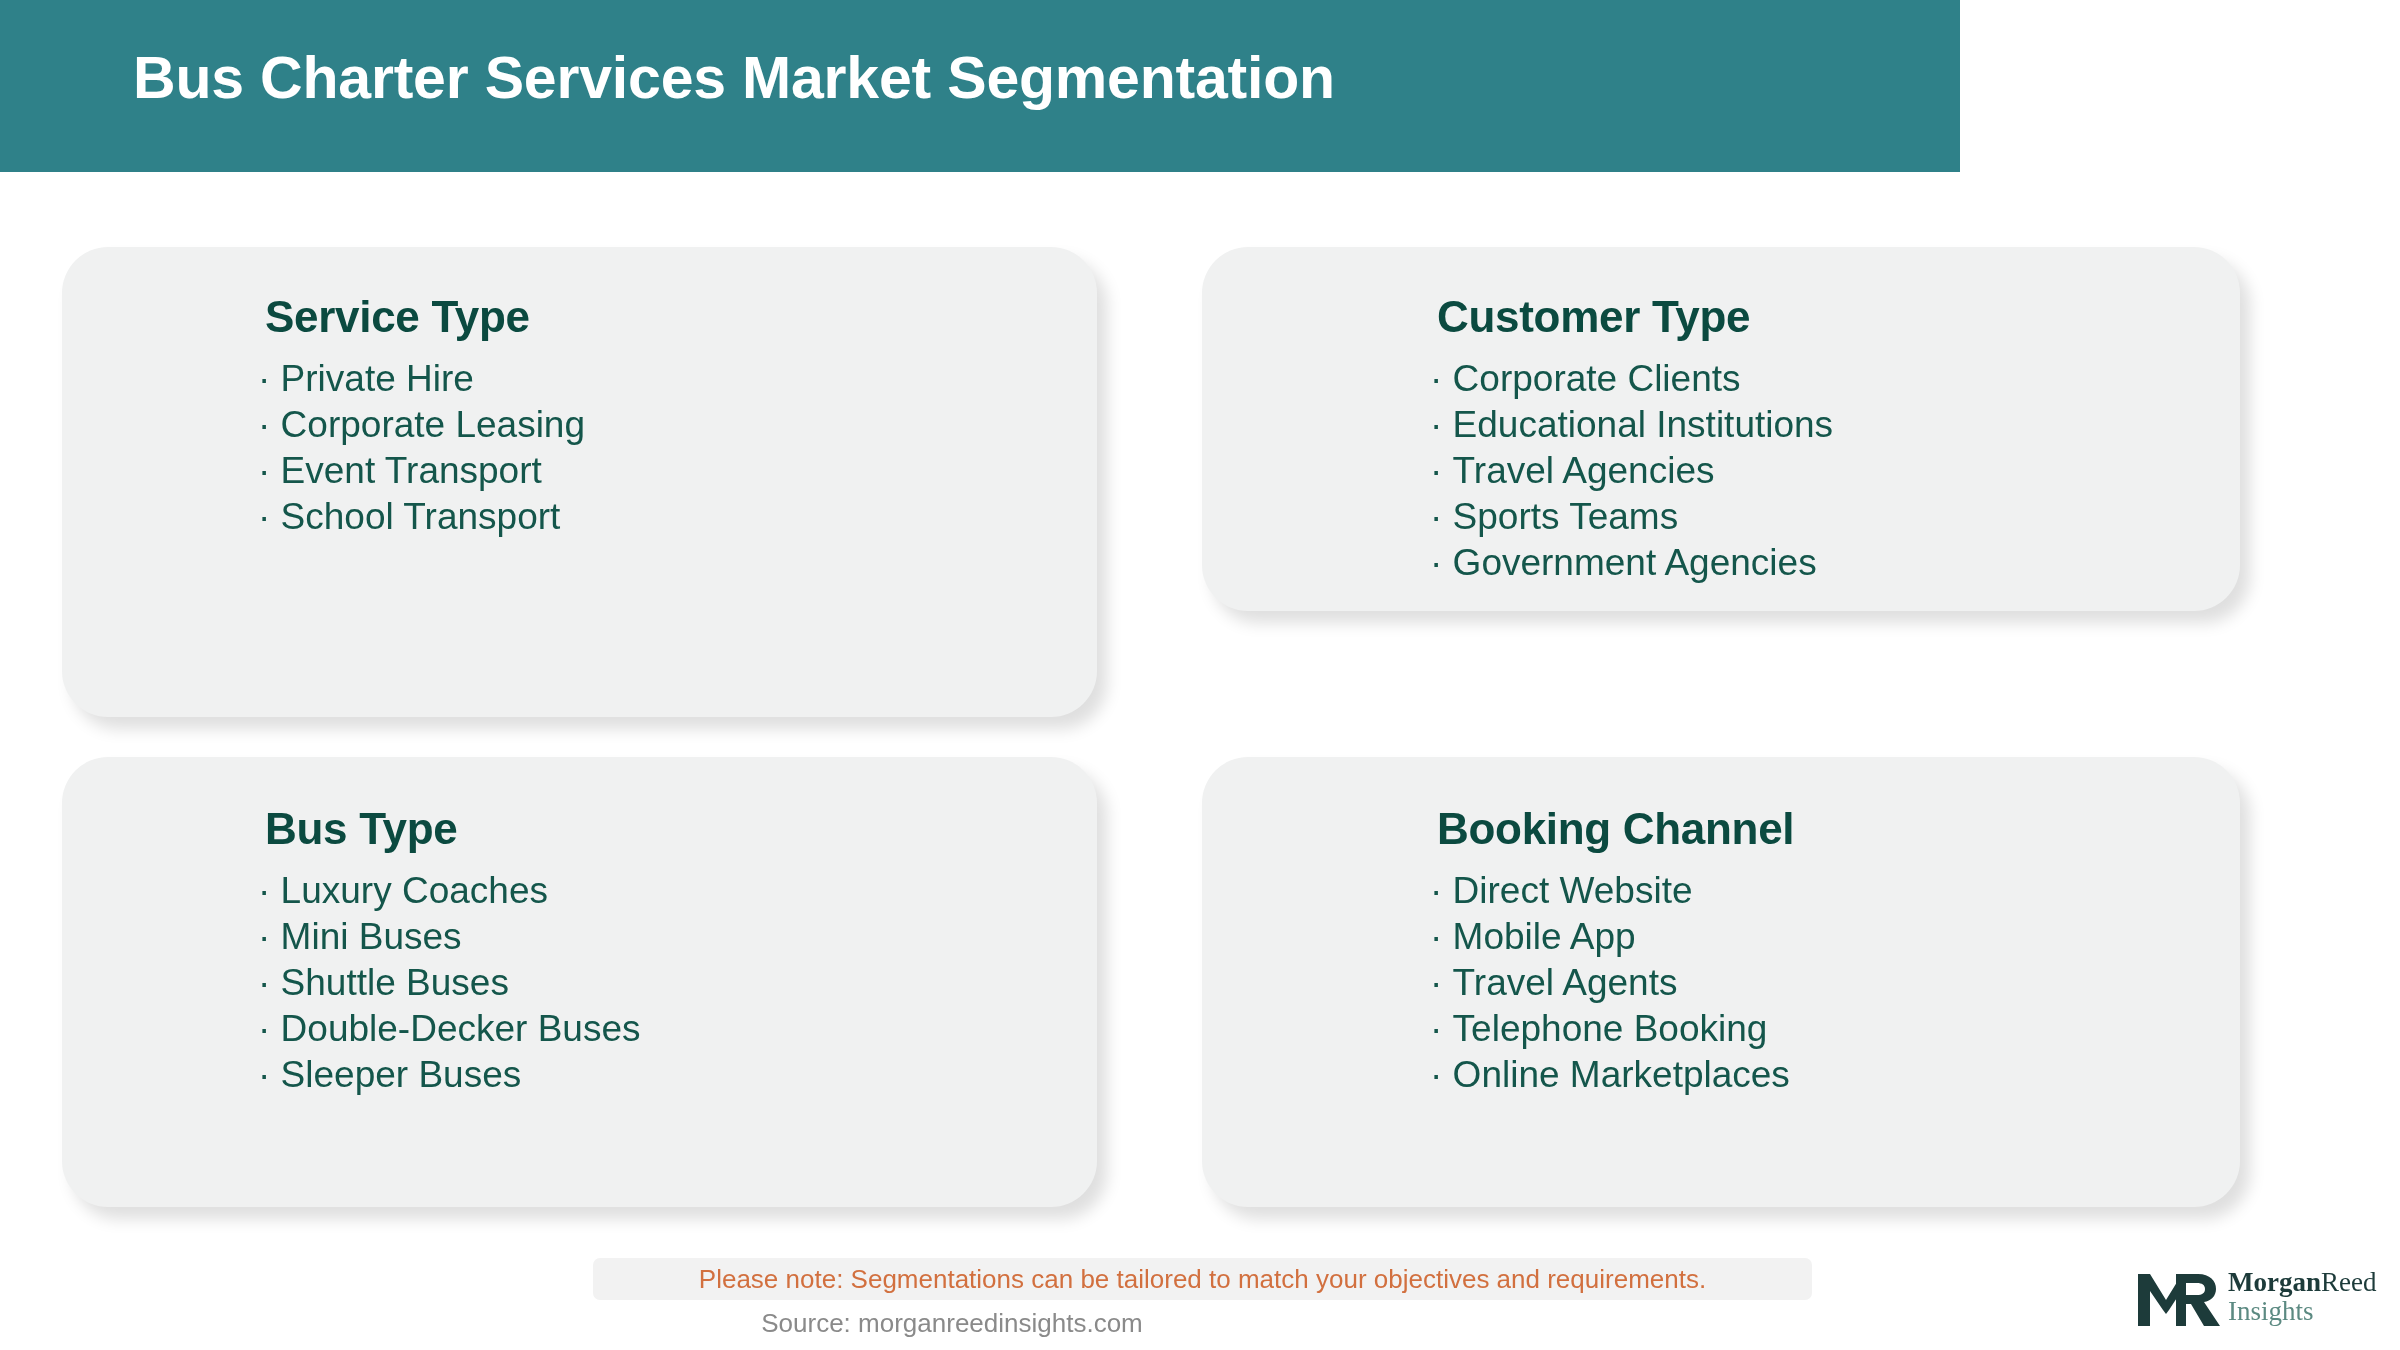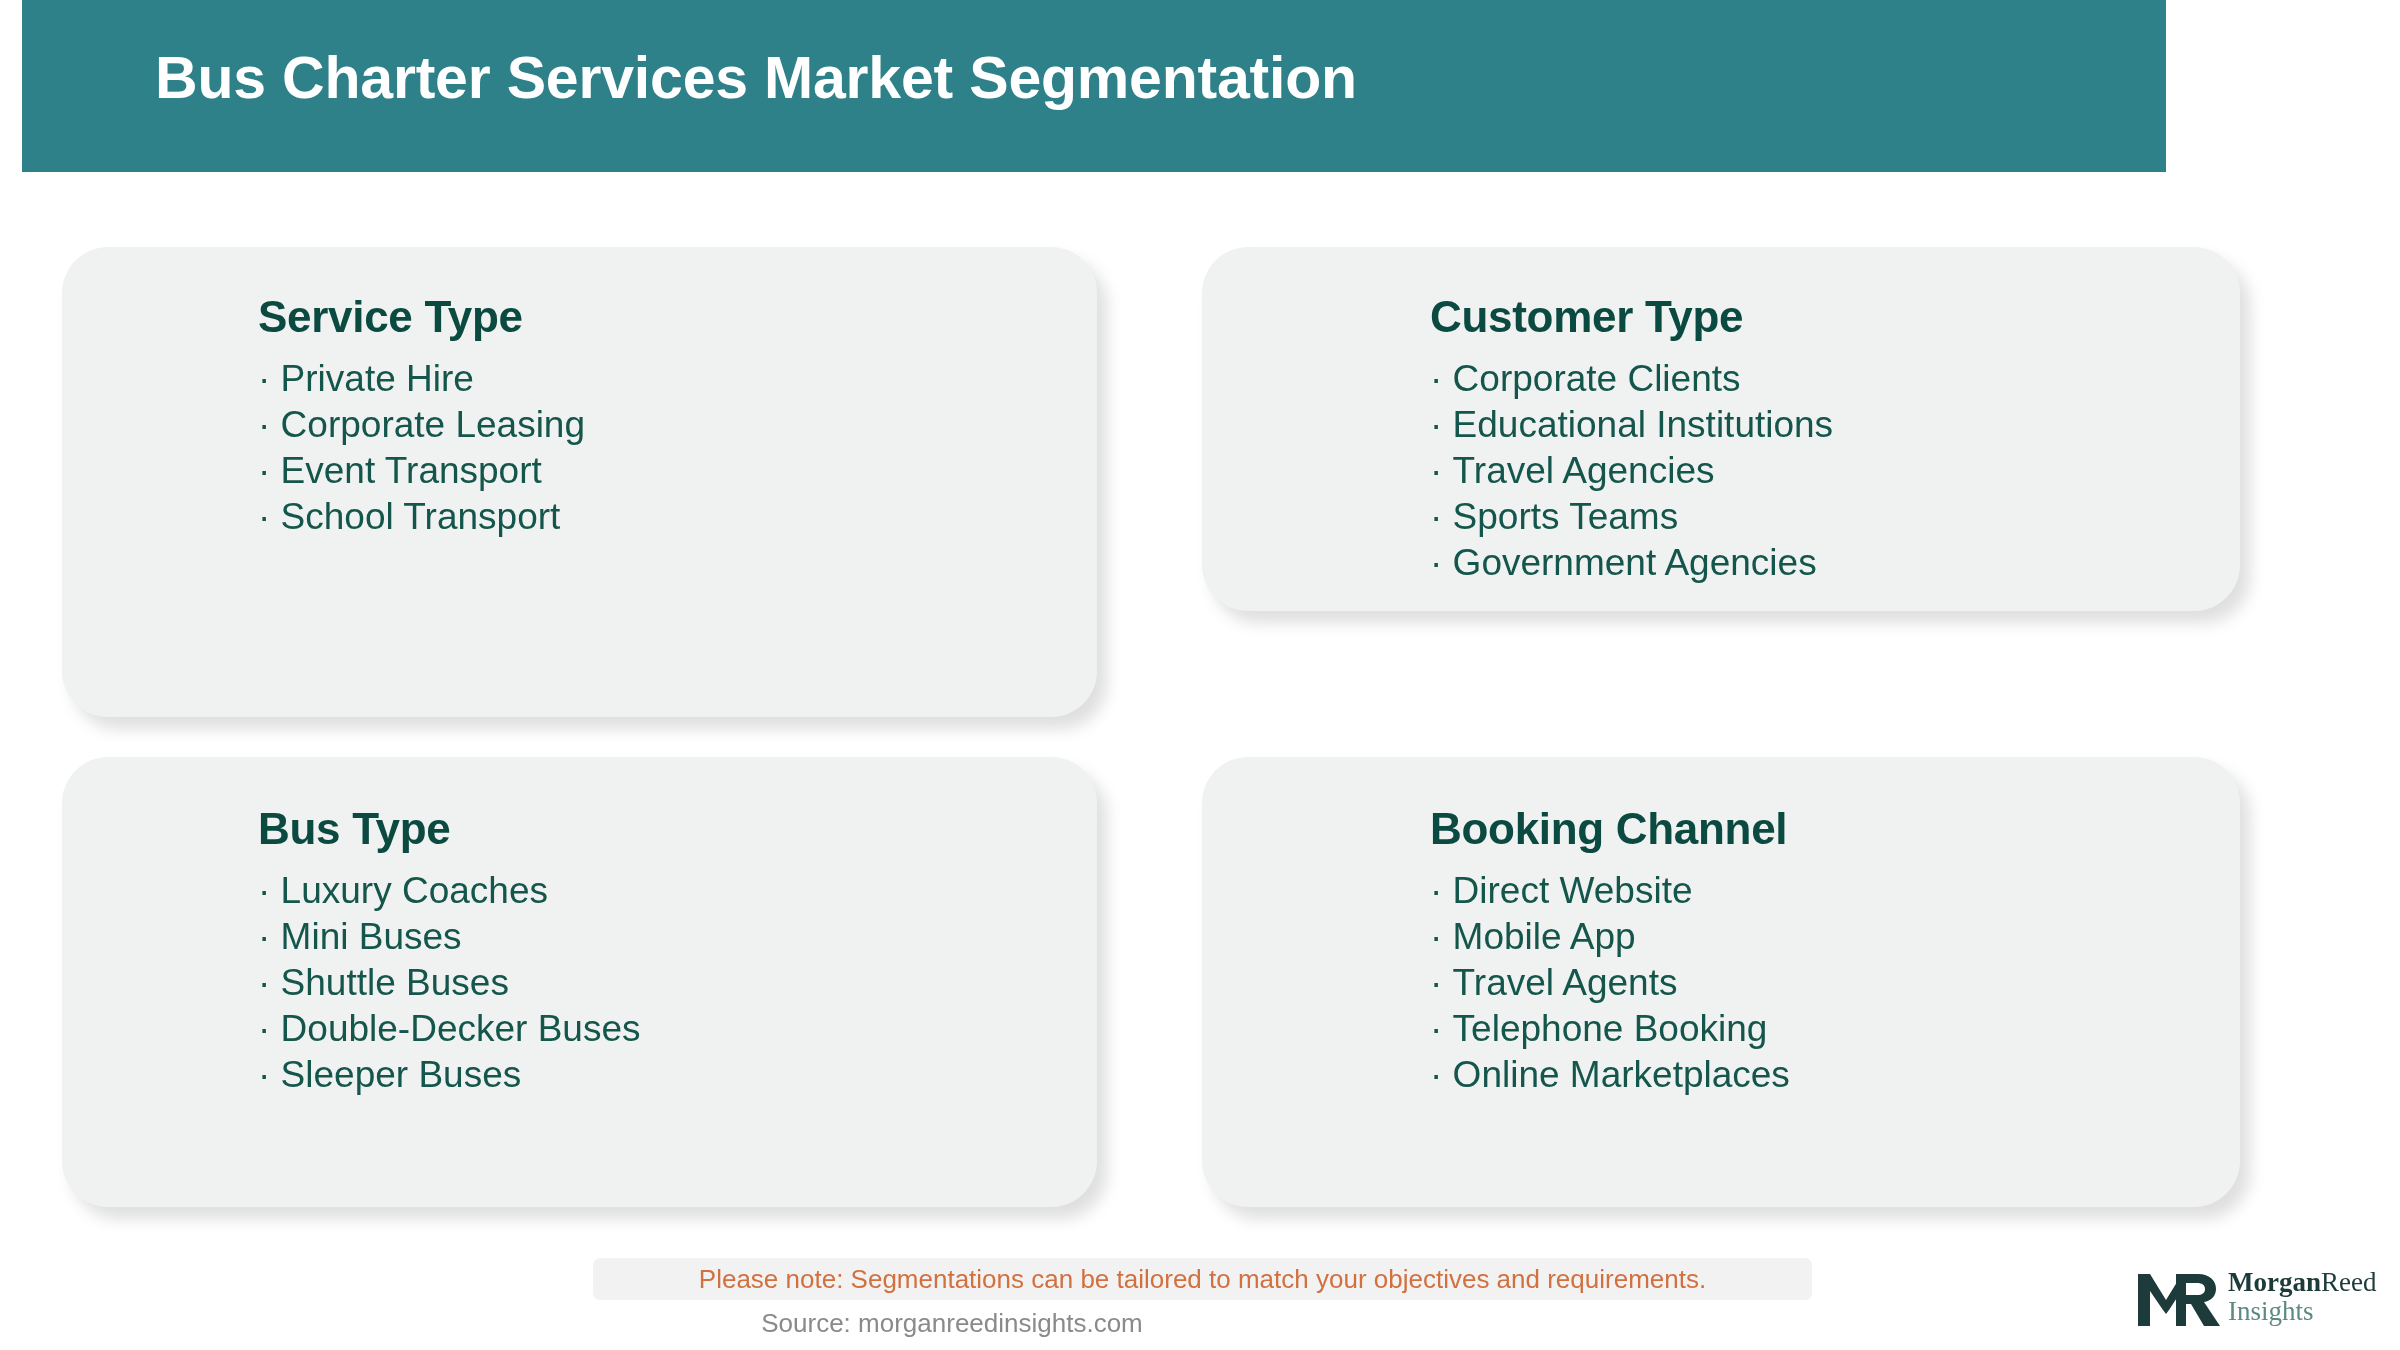--- a/index.html
+++ b/index.html
@@ -16,24 +16,23 @@
     position:relative;
     width:2400px;
     height:1350px;
     background:#FFFFFF;
   }
 
   
   .header-bar {
     position:absolute;
     left:0; top:0;
-    width:2144px;
+    width:1960px;
     height:172px;
     background:#2F8189;
-    margin-left:22px;
   }
   .header-title {
     position:absolute;
     left:133px;
     top:44px;
     font-size:59px;
     font-weight:bold;
     color:#FFFFFF;
     letter-spacing:-0.2px;
     white-space:nowrap;
@@ -66,20 +65,21 @@
   .card-4 .card-inner { top:50px; }
 
   .card-title {
     font-size:44px;
     font-weight:bold;
     color:#0B4A40;
     letter-spacing:-0.3px;
     white-space:nowrap;
     line-height:1.0;
     margin-bottom:17px;
+    margin-left:7px;
   }
   .card-list { list-style:none; }
   .card-list li {
     font-size:37px;
     font-weight:400;
     color:#14564B;
     line-height:46px;
     white-space:nowrap;
   }
   .bullet-dot { display:inline; }

